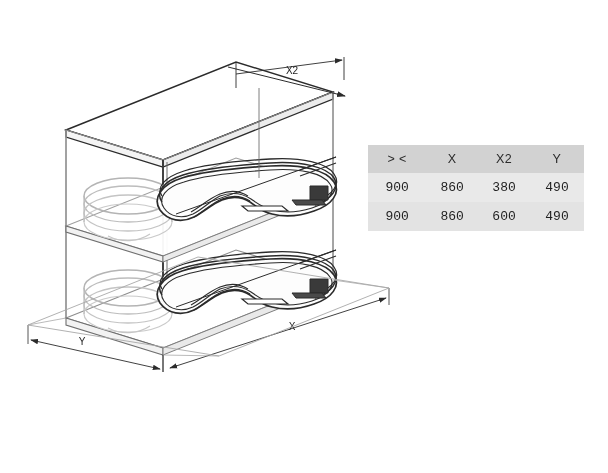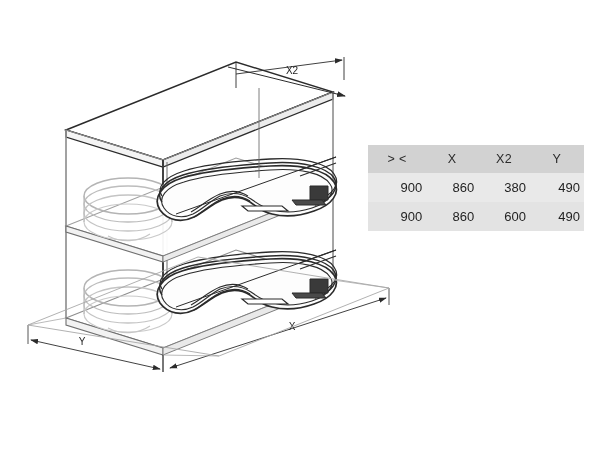--- a/index.html
+++ b/index.html
@@ -35,21 +35,22 @@
     font-size: 12.5px;
     padding: 7px 4px 7px 4px;
     text-align: center;
     letter-spacing: 0.4px;
   }
   #spec-table td {
     background: #e6e6e6;
     color: #1f1f1f;
     font-size: 13px;
     padding: 7px 4px 7px 4px;
-    text-align: right;
+    text-align: center;
+    font-family: Liberation Mono, monospace;
   }
   #spec-table tr[data-name="table-row"]:nth-child(odd) td {
     background: #e9e9e9;
   }
   #spec-table tr[data-name="table-row"]:nth-child(even) td {
     background: #e3e3e3;
   }
   .col-sym { width: 27%; }
   .col-x   { width: 24%; }
   .col-x2  { width: 24%; }

